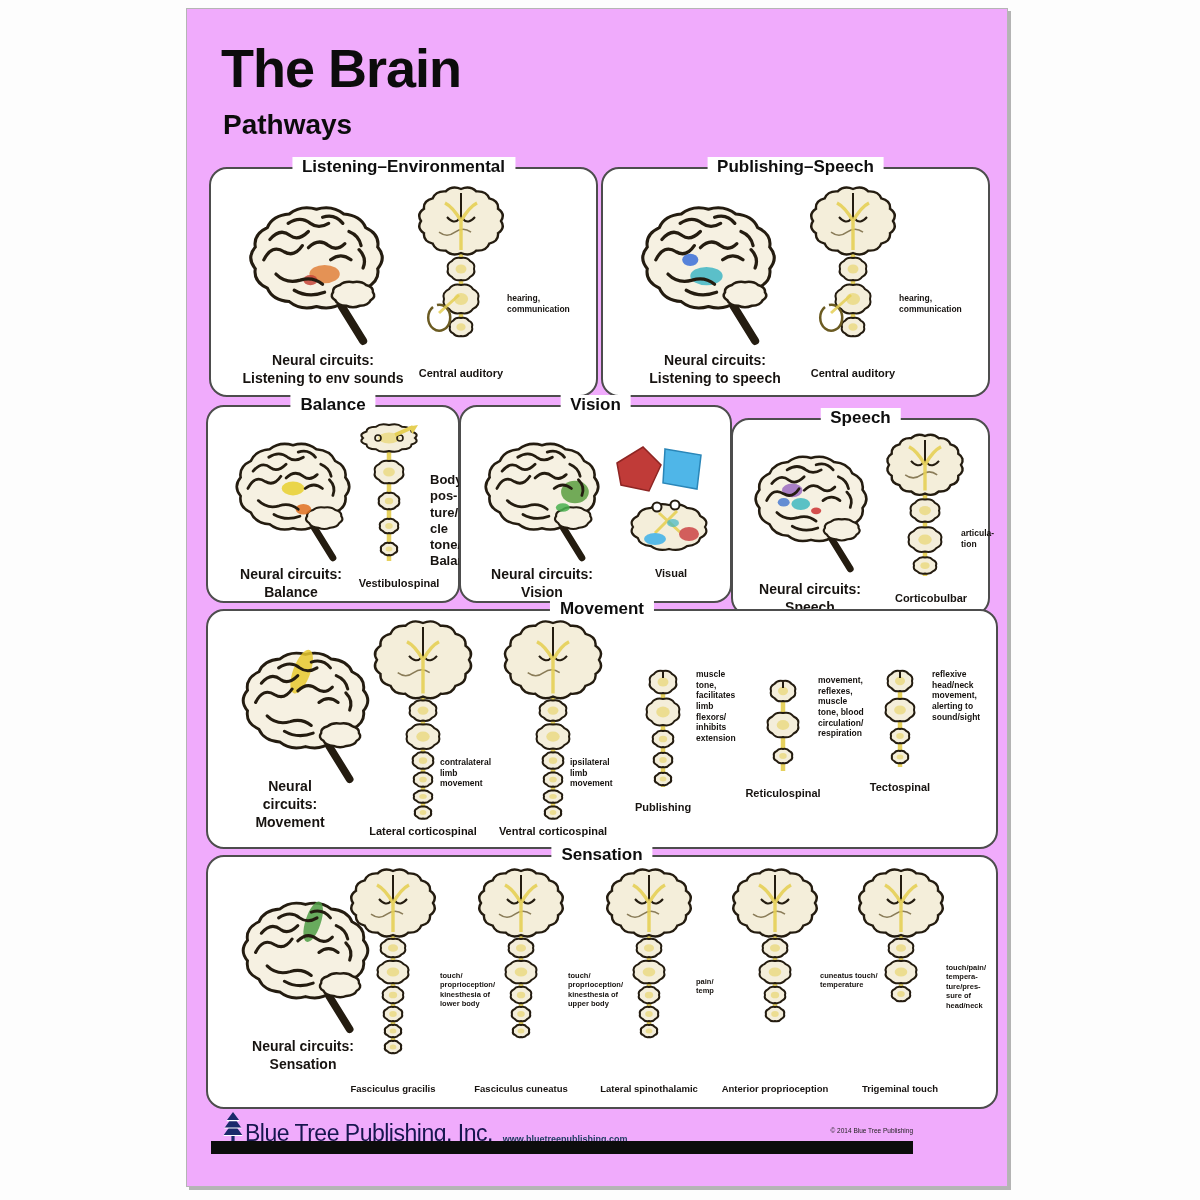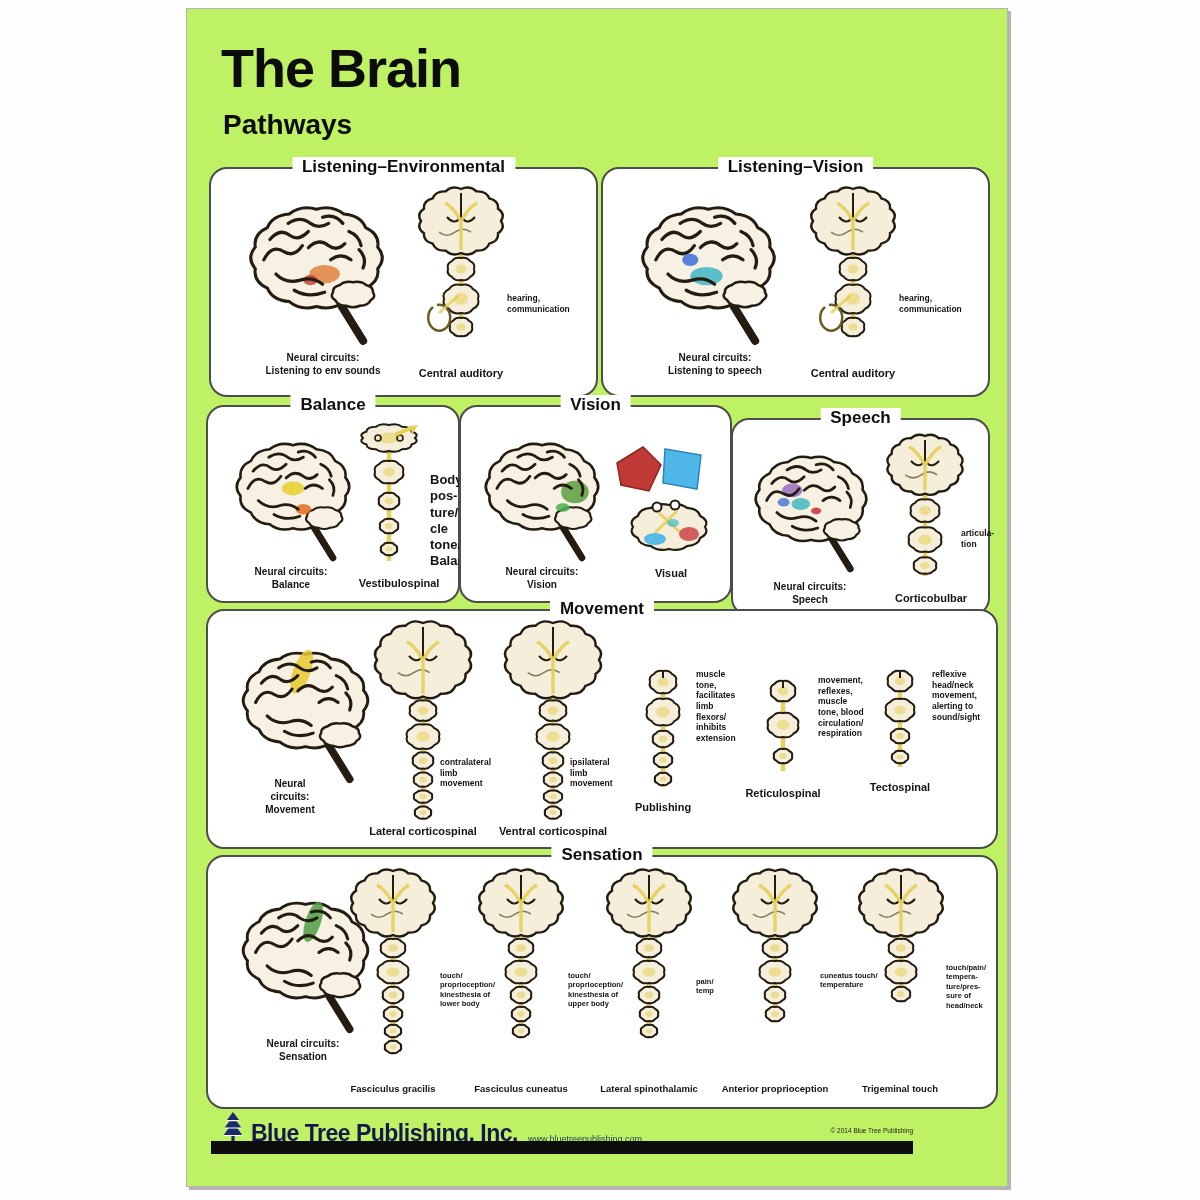--- a/index.html
+++ b/index.html
@@ -1,34 +1,34 @@
 <!DOCTYPE html>
 <html><head>
 <meta charset="utf-8">
 <style>
   html,body{margin:0;padding:0;background:#ffffff;}
   .page{position:relative;width:1200px;height:1200px;background:#fdfdfd;overflow:hidden;
         font-family:"Liberation Sans", sans-serif;color:#171310;}
-  .poster{position:absolute;left:186px;top:8px;width:820px;height:1177px;background:#bef264;
+  .poster{position:absolute;left:186px;top:8px;width:820px;height:1177px;background:#f0abfc;
           border:1px solid #b5b5b5;box-shadow:3px 3px 0 rgba(90,90,90,.45);}
   .poster-title{position:absolute;left:34px;top:28px;font-size:54px;font-weight:bold;
                 letter-spacing:-1px;color:#0c0c0c;margin:0;}
   .poster-subtitle{position:absolute;left:36px;top:100px;font-size:28px;font-weight:bold;color:#0c0c0c;margin:0;}
   .panel{position:absolute;border:2px solid #4d4d4d;border-radius:18px;background:#fff;}
   .ptitle{position:absolute;top:-12px;left:50%;transform:translateX(-50%);background:#fff;
           padding:0 10px;font-weight:bold;font-size:17px;color:#0e0e0e;white-space:nowrap;}
   .illus{position:absolute;}
-  .caption{position:absolute;font-weight:bold;font-size:10px;line-height:1.3;text-align:center;white-space:pre-line;}
+  .caption{position:absolute;font-weight:bold;font-size:14px;line-height:1.3;text-align:center;white-space:pre-line;}
   .side{position:absolute;font-weight:bold;font-size:8.5px;line-height:1.25;white-space:pre-line;}
   .side.small{font-size:7.5px;}
   .blabel{position:absolute;font-weight:bold;font-size:11px;text-align:center;white-space:pre-line;}
   .blabel.s{font-size:9.5px;}
   .footer-row{position:absolute;left:34px;top:1102px;display:flex;align-items:flex-end;}
-  .publisher{font-size:23px;font-weight:bold;color:#16164e;margin-left:6px;letter-spacing:-.5px;}
-  .website{font-size:9px;font-weight:normal;color:#1b3a5e;margin-left:10px;margin-bottom:3px;text-align:right;}
+  .publisher{font-size:23px;font-weight:normal;color:#16164e;letter-spacing:-.5px;}
+  .website{font-size:9px;font-weight:bold;color:#1b3a5e;margin-left:10px;margin-bottom:3px;text-align:right;}
   .copyright{position:absolute;left:616px;top:1118px;width:110px;font-size:6.5px;color:#222;text-align:right;}
   .black-bar{position:absolute;left:24px;top:1132px;width:702px;height:13px;background:#0c0c0c;}
 </style>
 </head>
 <body>
 
 <div class="page">
  <div class="poster">
 
   <h1 class="poster-title">The Brain</h1>
@@ -70,21 +70,21 @@
             <path d="M22,130 L42,112" stroke="#e5cf55" stroke-width="3" opacity=".85"></path>
           </svg></div>
     <span class="caption" style="left:12px;top:182px;width:200px">Neural circuits:
 Listening to env sounds</span>
     <span class="side" style="left:296px;top:124px;width:84px">hearing,
 communication</span>
     <span class="blabel" style="left:165px;top:198px;width:170px">Central auditory</span>
   </section>
 
   <section class="panel" style="left:414px;top:158px;width:385px;height:226px">
-    <span class="ptitle">Listening–Vision</span>
+    <span class="ptitle">Publishing–Speech</span>
     <div class="illus" style="left:18px;top:26px;width:175px;height:152px"><svg viewBox="0 0 160 150" width="100%" height="100%" preserveAspectRatio="xMidYMid meet">
             <path d="M100,102 Q110,118 126,144" stroke="#241c10" stroke-width="8" fill="none" stroke-linecap="round"></path>
             <path d="M80.0,14.0Q95.5,9.6 106.9,18.8Q123.3,20.0 128.5,32.1Q142.6,38.7 140.4,51.3Q149.4,62.0 140.4,72.7Q142.6,85.3 128.5,91.9Q123.3,104.0 106.9,105.2Q95.5,114.4 80.0,110.0Q64.5,114.4 53.1,105.2Q36.7,104.0 31.5,91.9Q17.4,85.3 19.6,72.7Q10.6,62.0 19.6,51.3Q17.4,38.7 31.5,32.1Q36.7,20.0 53.1,18.8Q64.5,9.6 80.0,14.0Z" fill="#f6f1e2" stroke="#241c10" stroke-width="3"></path>
             <path d="M116.0,86.0Q124.1,84.7 128.9,88.8Q136.4,90.9 135.7,95.9Q139.2,100.5 133.3,104.0Q131.2,108.8 122.8,109.3Q116.0,112.2 109.2,109.3Q100.8,108.8 98.7,104.0Q92.8,100.5 96.3,95.9Q95.6,90.9 103.1,88.8Q107.9,84.7 116.0,86.0Z" fill="#f6f1e2" stroke="#241c10" stroke-width="2.5"></path>
             <ellipse cx="78" cy="80" rx="16" ry="9" fill="#3fb6c4" opacity=".85"></ellipse>
             <ellipse cx="62" cy="64" rx="8" ry="6" fill="#3a6fd8" opacity=".85"></ellipse>
             <path d="M28,64 q8,-16 20,-8 q10,6 18,-6" stroke="#241c10" stroke-width="3.2" fill="none" stroke-linecap="round"></path>
             <path d="M34,44 q10,-12 20,-4 q8,6 18,-4" stroke="#241c10" stroke-width="3.2" fill="none" stroke-linecap="round"></path>
             <path d="M52,28 q12,-8 22,0 q8,6 18,0" stroke="#241c10" stroke-width="3.2" fill="none" stroke-linecap="round"></path>
             <path d="M86,22 q12,-4 20,6" stroke="#241c10" stroke-width="3.2" fill="none" stroke-linecap="round"></path>

